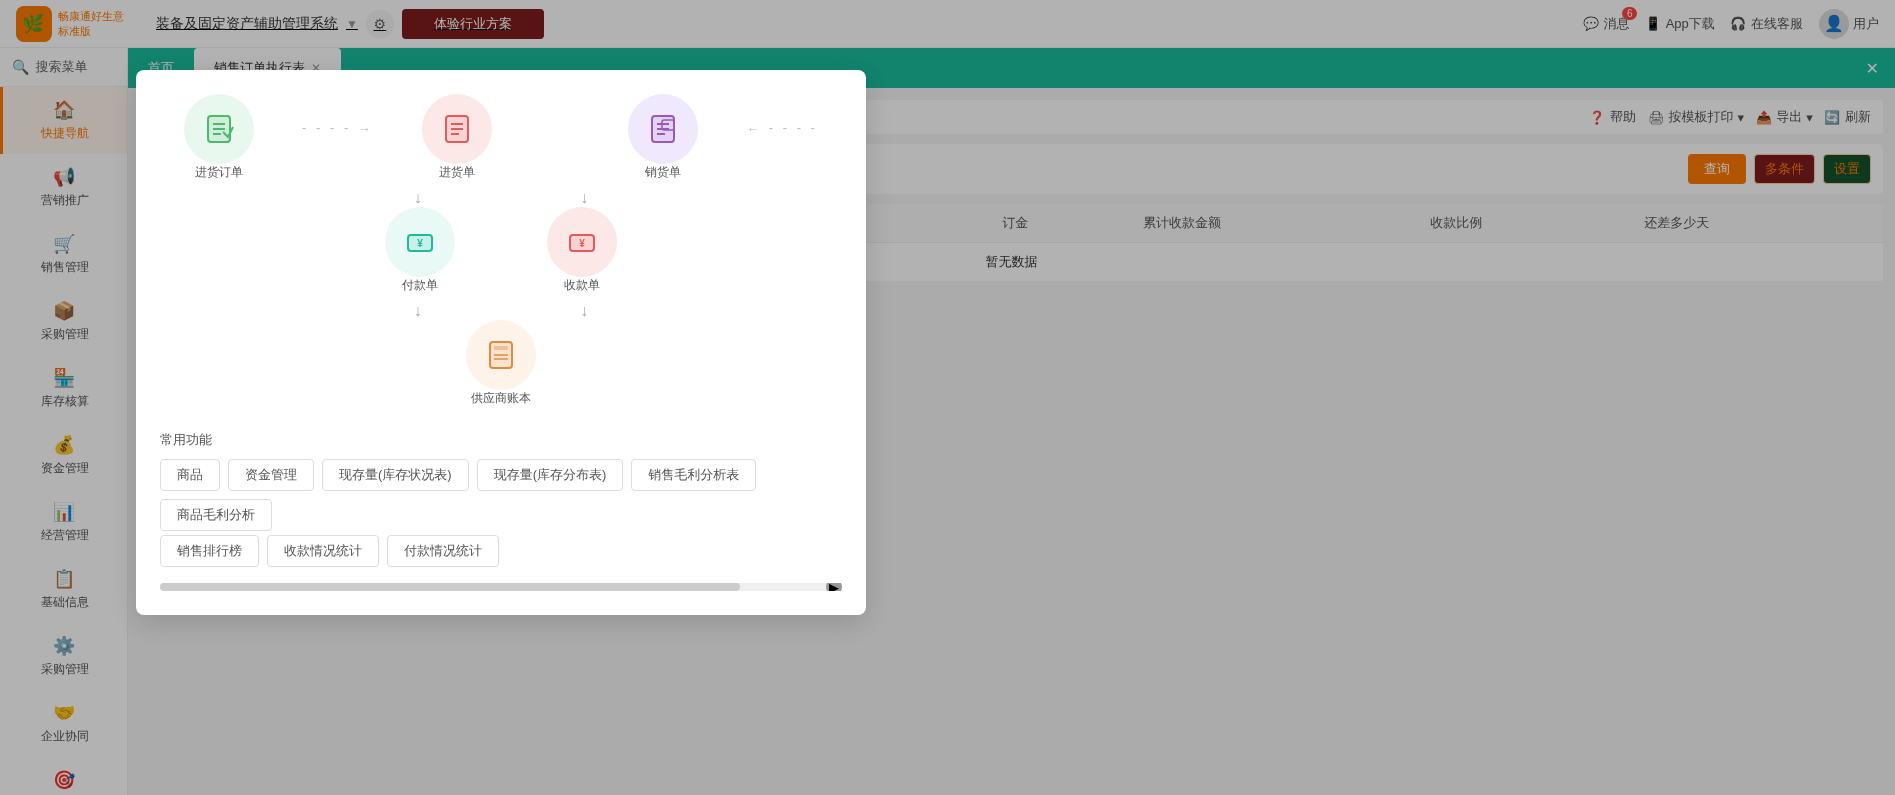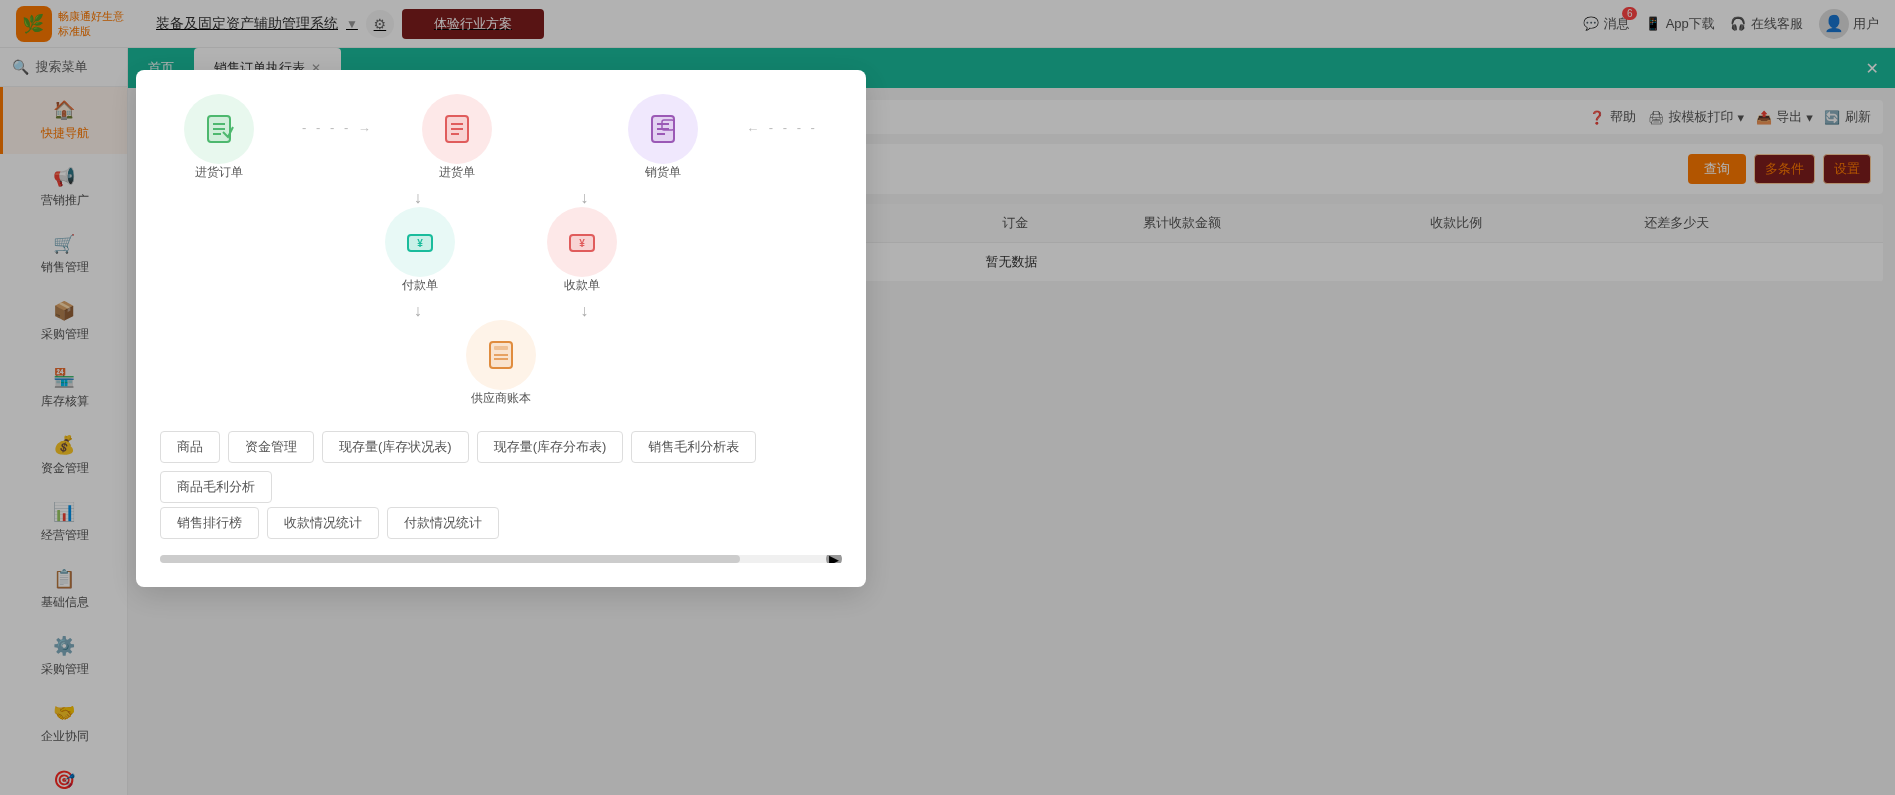--- a/index.html
+++ b/index.html
@@ -233,21 +233,21 @@
           <div class="filter-date">
             <span style="color:#ccc;font-size:13px;">yyyy-mm-dd</span>
             <span>📅</span>
           </div>
           <div class="filter-select">
             <span>单据状态</span>
           </div>
           <div style="margin-left: auto; display: flex; gap: 8px; align-items: center;">
             <button class="query-btn">查询</button>
             <button class="more-conditions" style="background:#7f1d1d;color:#ff7a00;border:1px solid #ffd0a0;border-radius:4px;padding:5px 10px;cursor:pointer;font-size:13px;">多条件</button>
-            <button style="background:#7f1d1d;color:#ff7a00;border:1px solid #ffd0a0;border-radius:4px;padding:5px 10px;cursor:pointer;font-size:13px;">设置</button>
+            <button style="background:#14532d;color:#ff7a00;border:1px solid #ffd0a0;border-radius:4px;padding:5px 10px;cursor:pointer;font-size:13px;">设置</button>
           </div>
         </div>
 
         <div class="table-area">
           <table class="data-table">
             <thead>
               <tr>
                 <th>品</th>
                 <th>商品</th>
                 <th>金额</th>
@@ -420,20 +420,21 @@
           </div>
           <div style="width: 40px;"></div>
 
           <div style="width: 80px;"></div>
           <div style="width: 80px;"></div>
         </div>
       </div>
     </div>
 
     <div>
+      <div class="common-func-title">常用功能</div>
       <div class="func-buttons">
         <button class="func-btn">商品</button>
         <button class="func-btn">资金管理</button>
         <button class="func-btn">现存量(库存状况表)</button>
         <button class="func-btn">现存量(库存分布表)</button>
         <button class="func-btn">销售毛利分析表</button>
         <button class="func-btn">商品毛利分析</button>
       </div>
       <div class="func-buttons" style="margin-top: 4px;">
         <button class="func-btn">销售排行榜</button>

